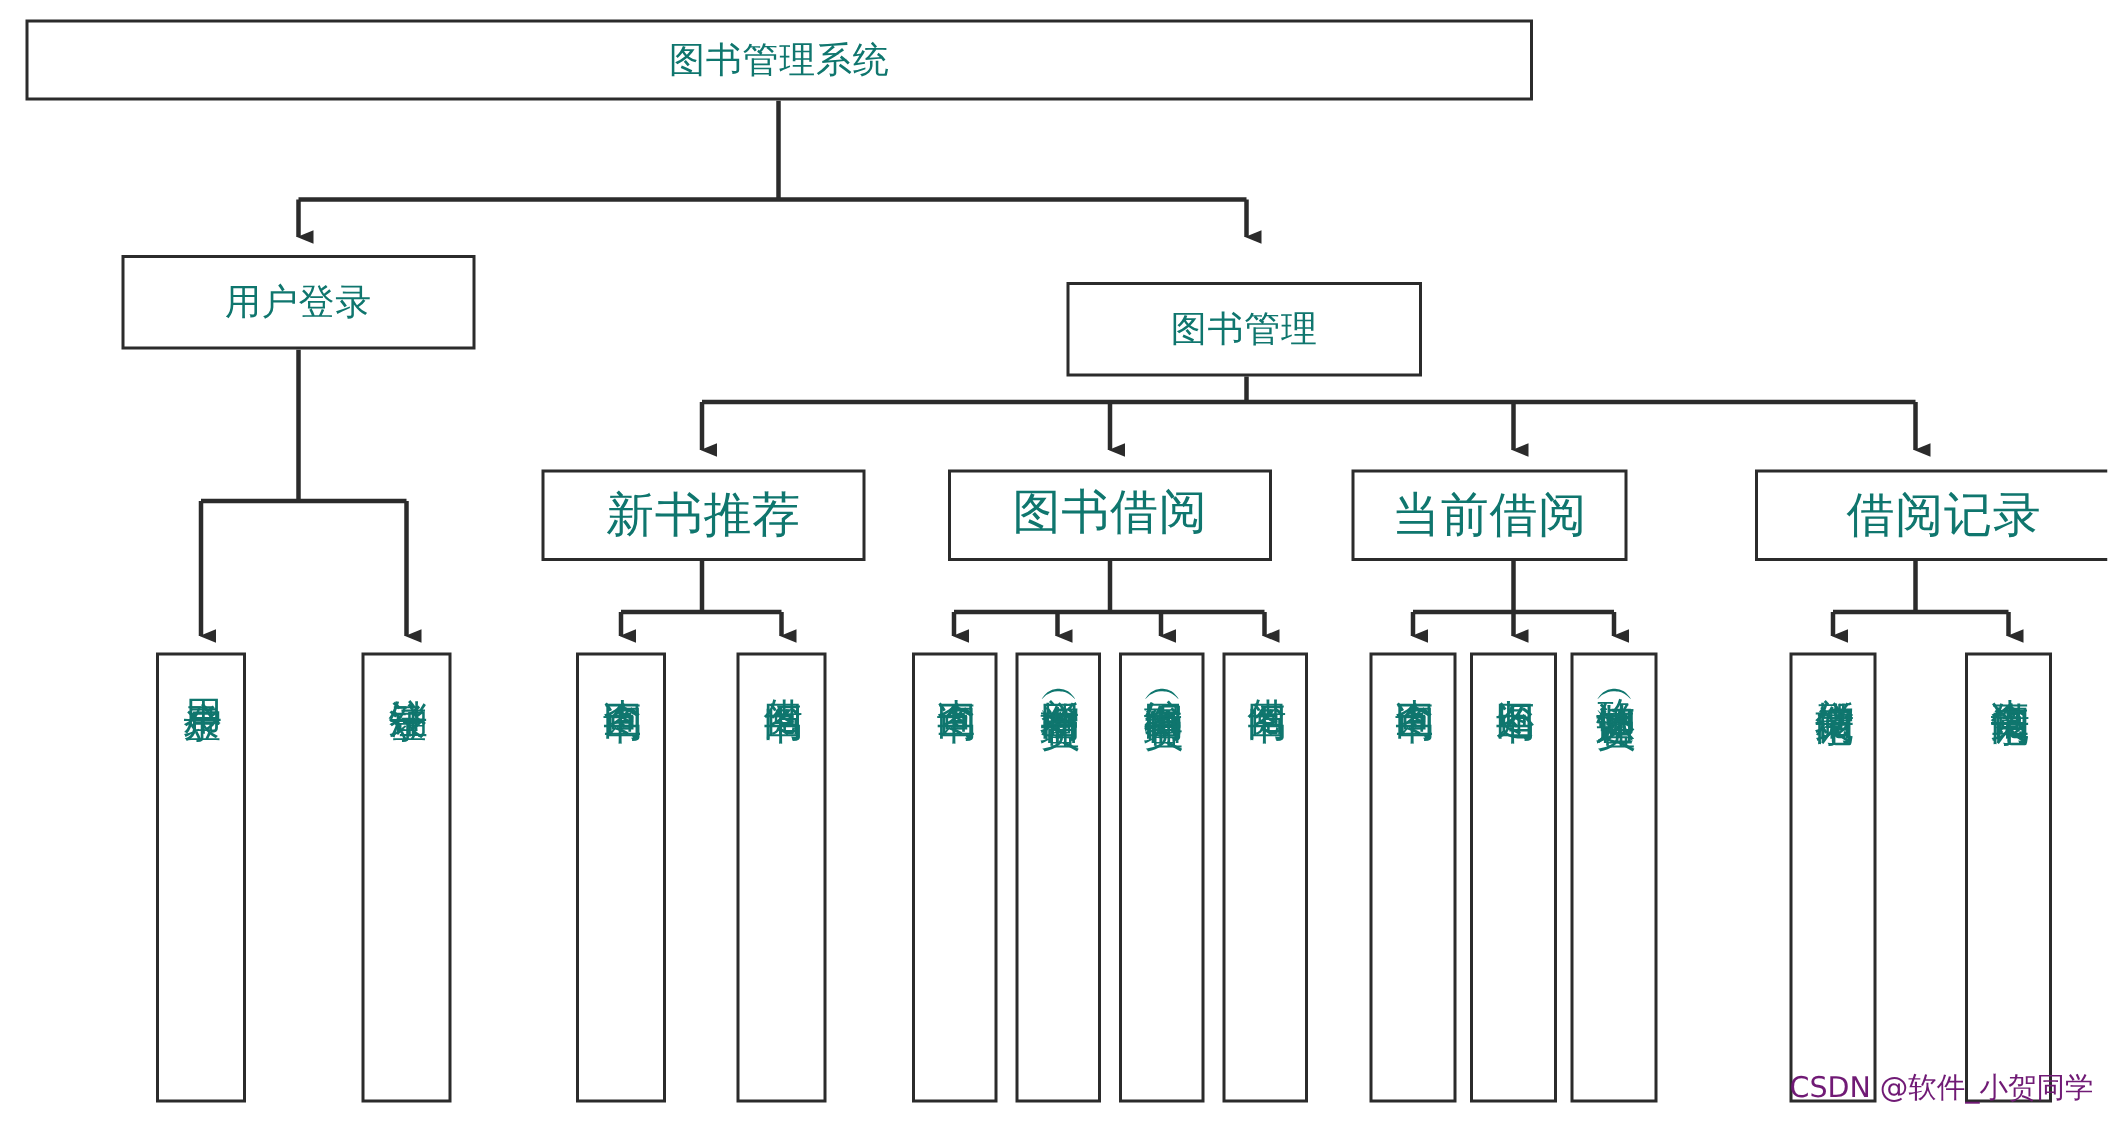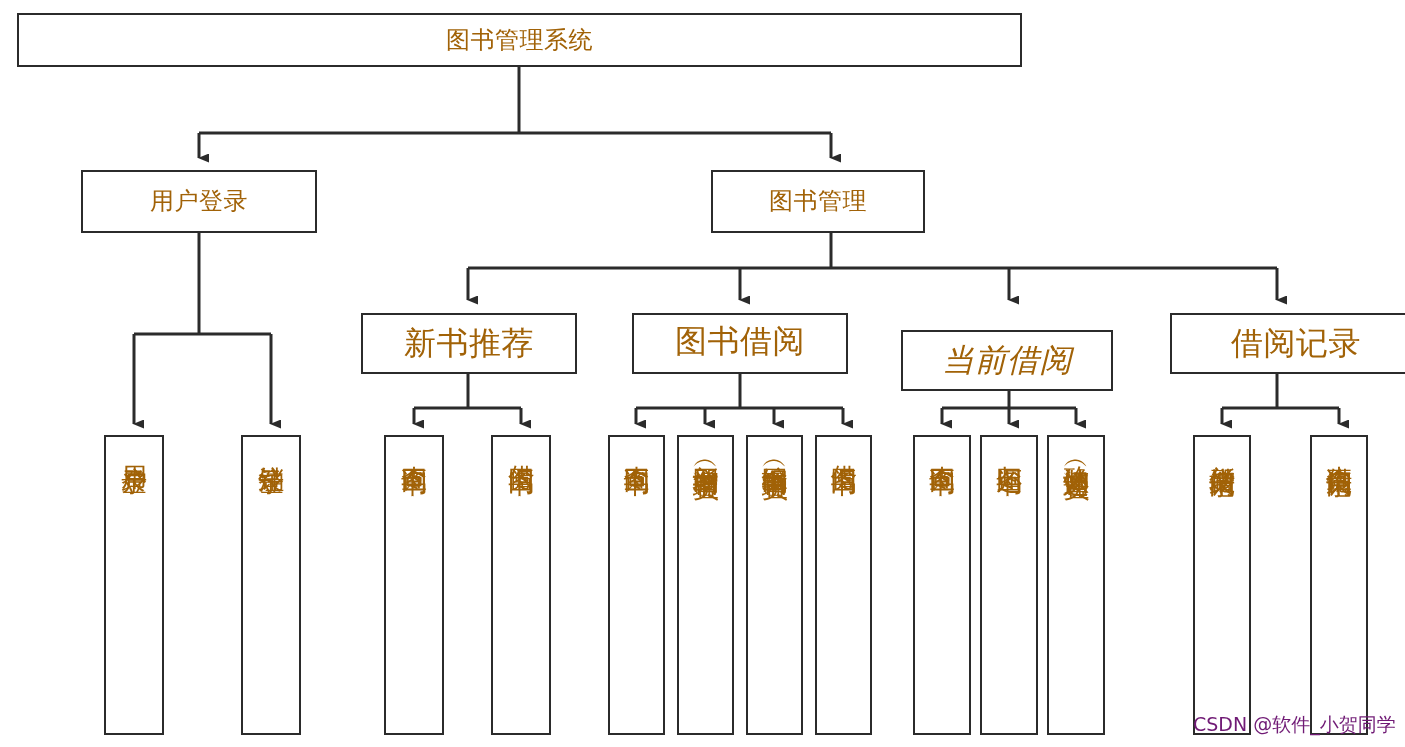--- a/index.html
+++ b/index.html
@@ -26,21 +26,21 @@
     pointer-events: none;
   }
   .node {
     position: absolute;
     box-sizing: border-box;
     background: #ffffff;
     border: 2px solid #2b2b2b;
     display: flex;
     align-items: center;
     justify-content: center;
-    color: #a16207;
+    color: #0f766e;
   }
   .node .label {
     display: block;
     text-align: center;
     line-height: 1.18;
     letter-spacing: 0.5px;
   }
   .node.horiz .label {
     writing-mode: horizontal-tb;
     font-size: 23px;
@@ -125,31 +125,31 @@
     </g>
   </svg>
 
   <div class="node horiz root" style="left:17px; top:13px; width:1005px; height:54px;">
     <span class="label">图书管理系统</span>
   </div>
 
   <div class="node horiz lvl2" style="left:81px; top:170px; width:236px; height:63px;">
     <span class="label">用户登录</span>
   </div>
-  <div class="node horiz lvl2" style="left:711px; top:170px; width:214px; height:63px;">
+  <div class="node horiz lvl2" style="left:711px; top:188px; width:237px; height:63px;">
     <span class="label">图书管理</span>
   </div>
 
   <div class="node horiz lvl3" style="left:361px; top:313px; width:216px; height:61px;">
     <span class="label">新书推荐</span>
   </div>
   <div class="node horiz lvl3" style="left:632px; top:313px; width:216px; height:61px;font-family:Liberation Mono, monospace;">
     <span class="label">图书借阅</span>
   </div>
-  <div class="node horiz lvl3" style="left:901px; top:330px; width:212px; height:61px;font-style:italic;">
+  <div class="node horiz lvl3" style="left:901px; top:313px; width:184px; height:61px;">
     <span class="label">当前借阅</span>
   </div>
   <div class="node horiz lvl3" style="left:1170px; top:313px; width:252px; height:61px;">
     <span class="label">借阅记录</span>
   </div>
 
   <div class="node vert" style="left:104px; top:435px; width:60px; height:300px;">
     <span class="label">用户登录</span>
   </div>
   <div class="node vert" style="left:241px; top:435px; width:60px; height:300px;">

